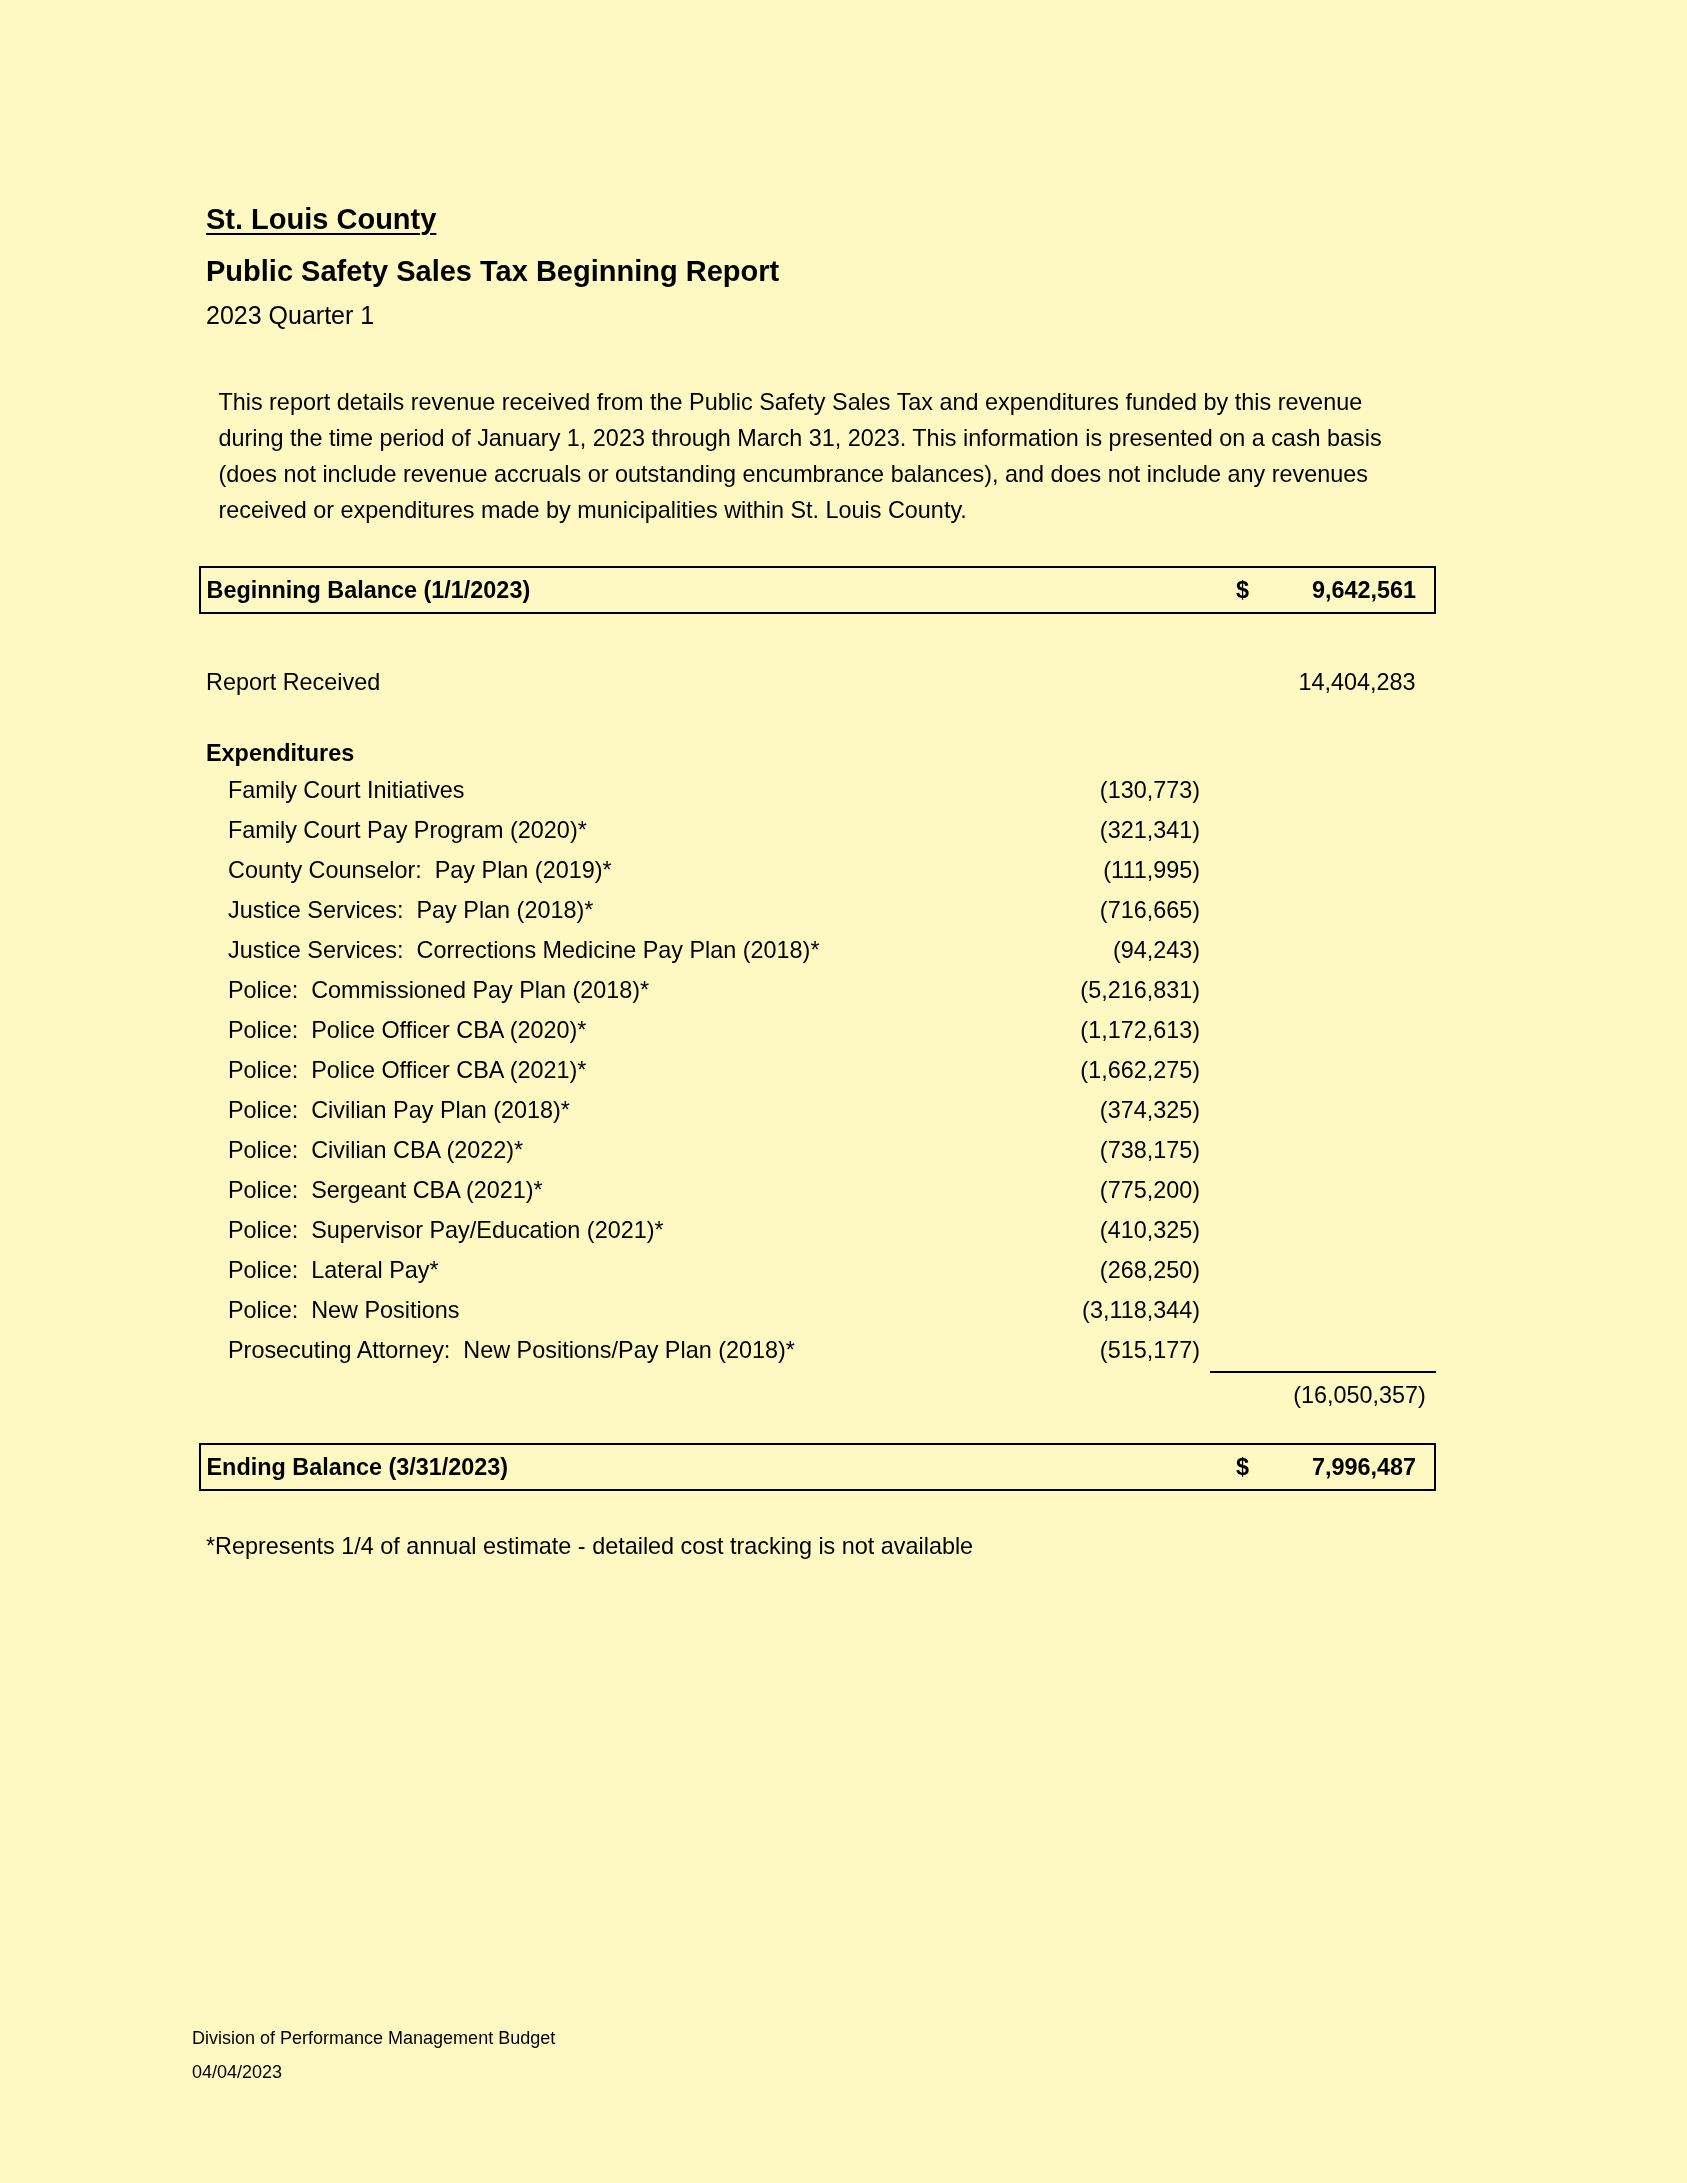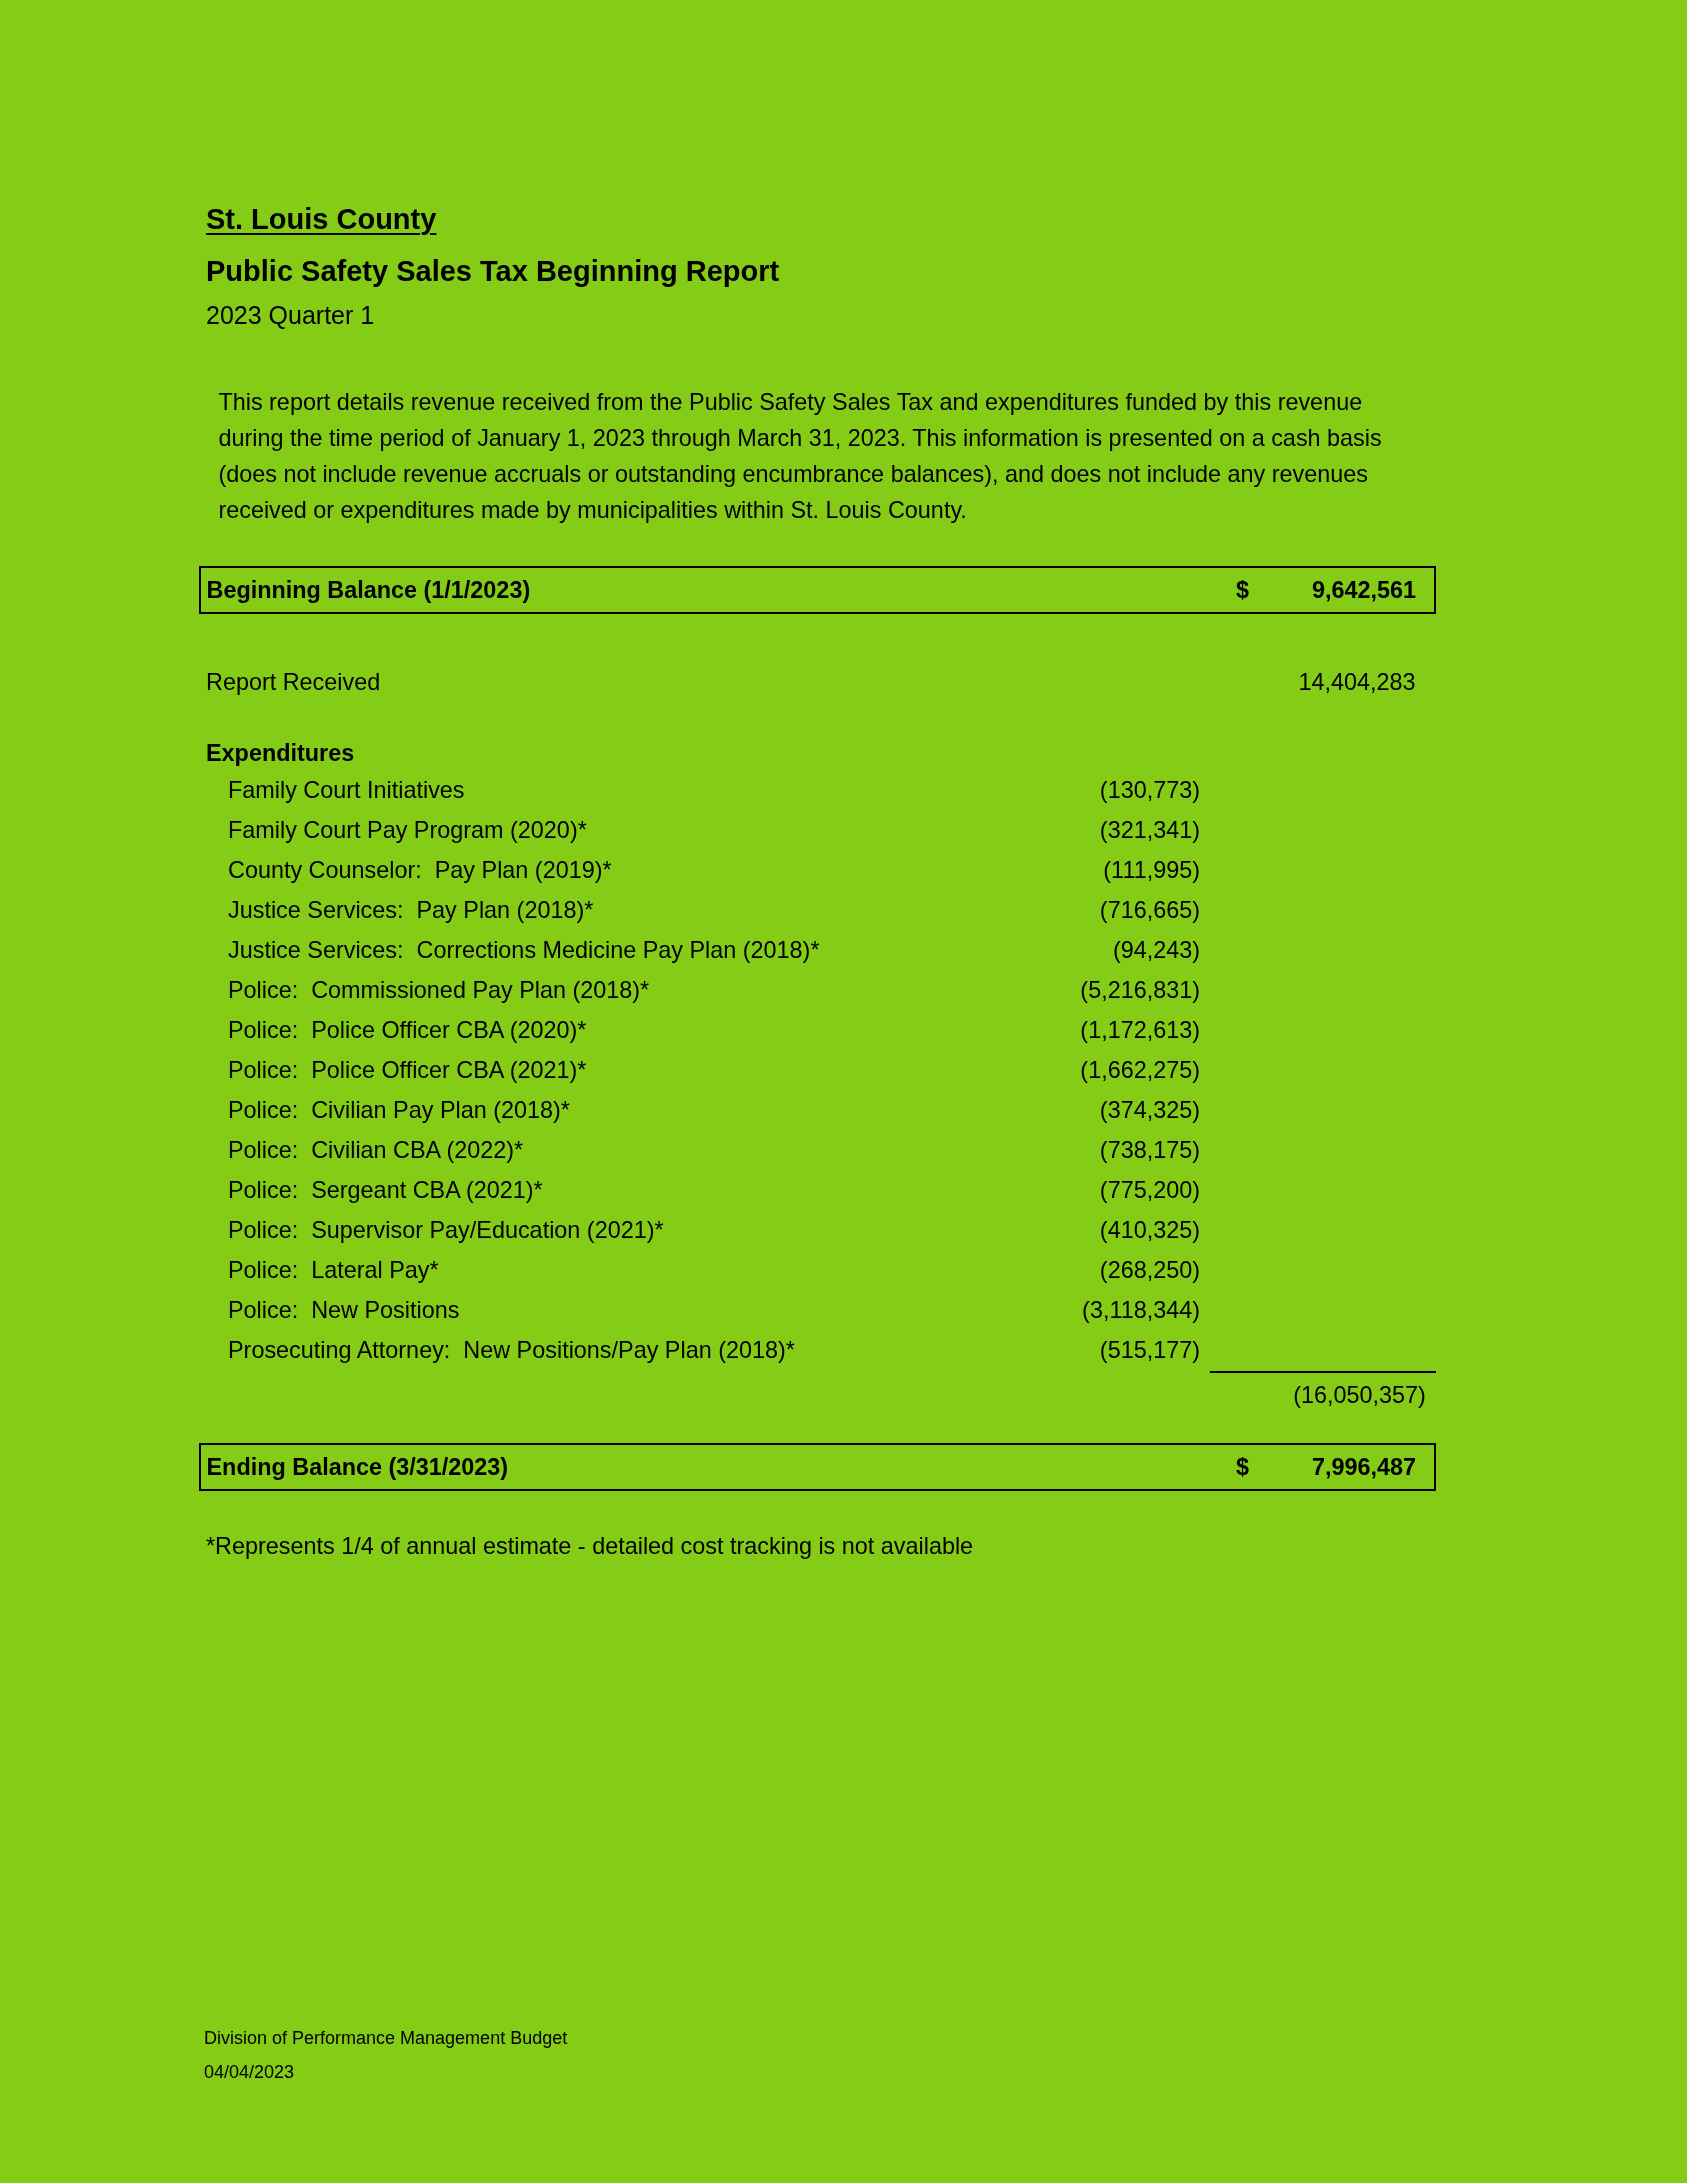--- a/index.html
+++ b/index.html
@@ -1,21 +1,21 @@
 <!DOCTYPE html>
 <html style="font-size:11.7px"><head>
 <meta charset="utf-8">
 <style>
   * { margin:0; padding:0; box-sizing:border-box; }
   html,body { background:#ffffff; }
   .page {
     position:relative;
     width:1687px;
     height:2183px;
-    background:#84cc16;
+    background:#fef9c3;
     color:#000000;
     font-family:"Liberation Sans","DejaVu Sans",sans-serif;
     font-size:23.4px;
     padding:203px 251px 0 206px;
     overflow:hidden;
   }
   .doc-title {
     font-size:29px;
     font-weight:bold;
     text-decoration:underline;
@@ -81,21 +81,21 @@
     text-align:right;
     padding:5.8px 10.2px 0 0;
     line-height:32px;
   }
   .footnote {
     margin-top:42px;
     white-space:pre-wrap;
   }
   .footer {
     position:absolute;
-    left:204px;
+    left:192px;
     top:2021px;
     font-size:18px;
     line-height:34px;
   }
 </style>
 </head>
 <body>
 
 <div class="page">
 

